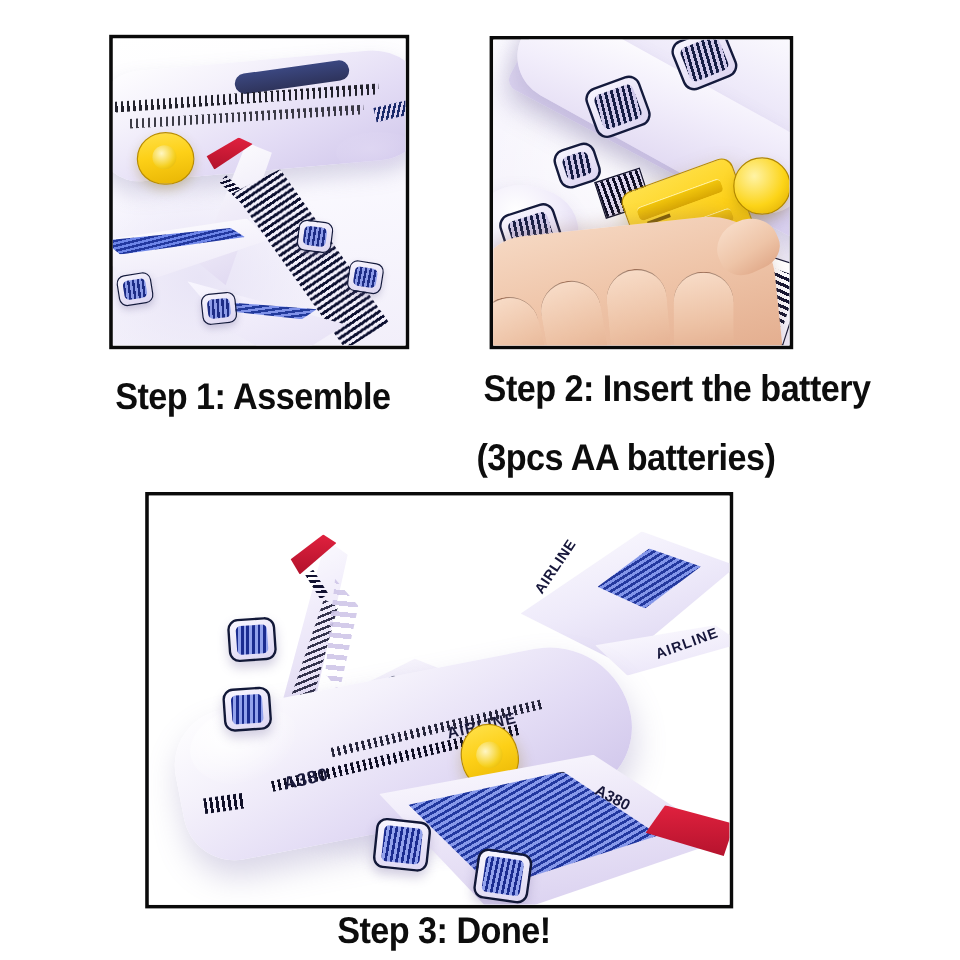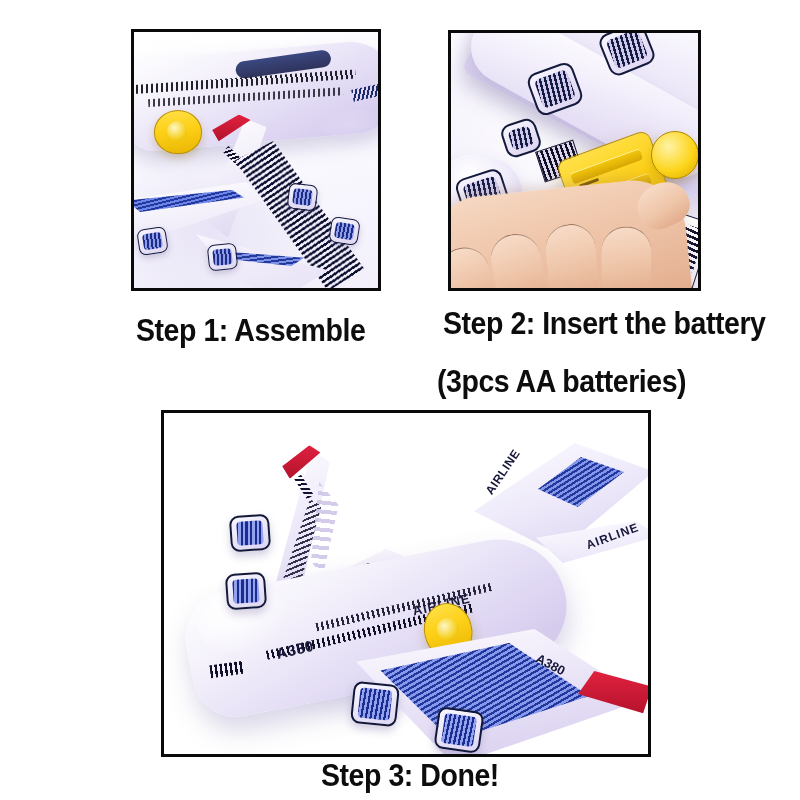--- a/index.html
+++ b/index.html
@@ -4,21 +4,21 @@
 <title>Toy Airplane Assembly Instructions</title>
 <style>
   html,body{margin:0;padding:0;}
   body{
     width:800px;height:800px;
     background:#ffffff;
     font-family:"Liberation Sans","DejaVu Sans",sans-serif;
     overflow:hidden;
     position:relative;
   }
-  #root{position:relative;width:720px;height:800px;margin-left:40px;}
+  #root{position:relative;width:720px;height:800px;}
 
   
   .panel{
     position:absolute;
     background:#ffffff;
     border:3px solid #0a0a0a;
     box-sizing:border-box;
     overflow:hidden;
   }
   .photo{

